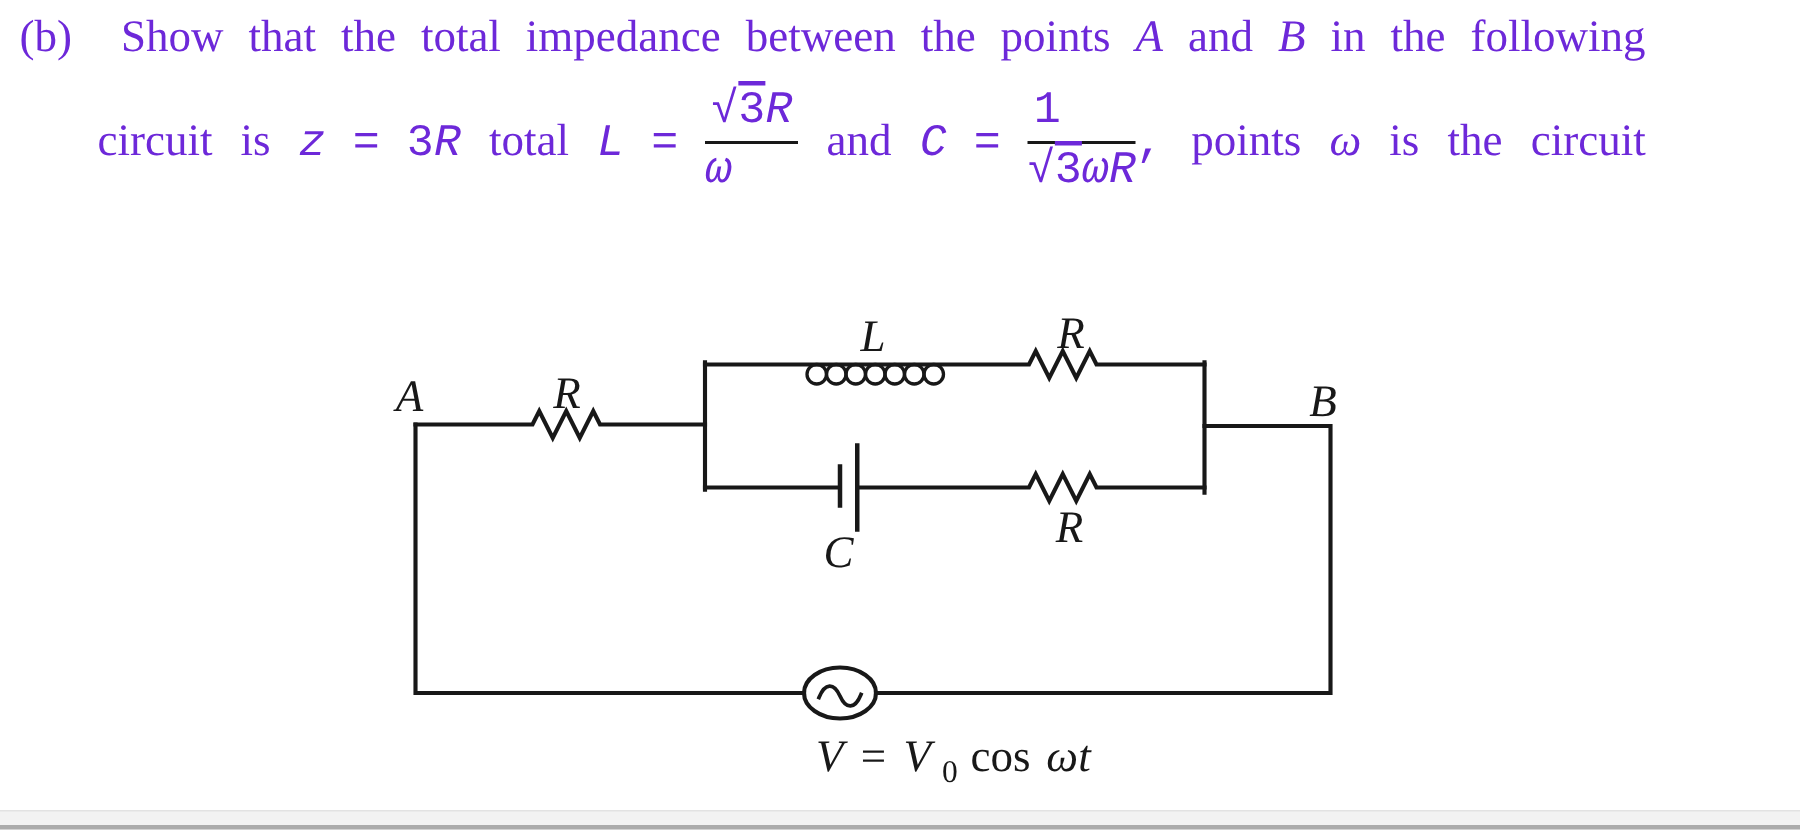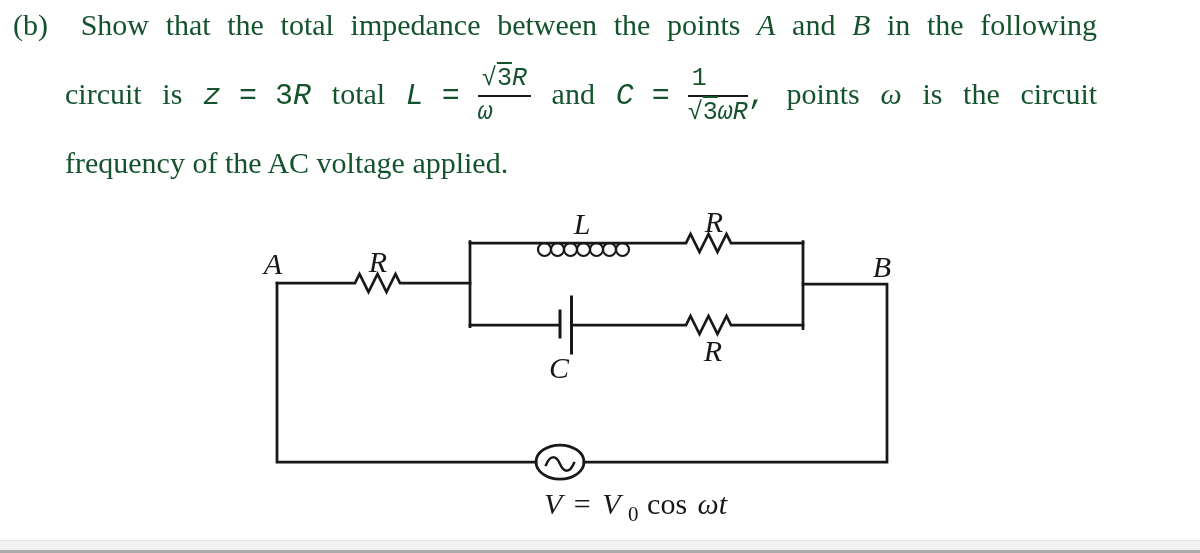--- a/index.html
+++ b/index.html
@@ -3,31 +3,31 @@
 <meta charset="utf-8">
 <style>
   html,body{margin:0;padding:0;}
   body{
     width:1200px;height:553px;overflow:hidden;position:relative;
     background:#ffffff;
     font-family:"Liberation Serif","DejaVu Serif",serif;
     color:#181818;
   }
   .stage{position:absolute;inset:0;width:1200px;height:553px;}
-  .line{position:absolute;font-size:30px;color:#14532d;}
+  .line{position:absolute;font-size:30px;color:#6d28d9;}
   .line1{left:13px;top:6px;width:1084px;line-height:38px;
          text-align:justify;text-align-last:justify;}
   .line2{left:65px;top:44px;width:1032px;line-height:100px;
          text-align:justify;text-align-last:justify;}
   .line3{left:65px;top:144px;width:1032px;line-height:38px;text-align:left;}
   .blabel{display:inline-block;margin-right:16px;}
   i{font-style:italic;}
   .chunk{display:inline-block;white-space:nowrap;font-family:Liberation Mono, monospace;}
   .frac{display:inline-block;vertical-align:middle;text-align:center;
-        line-height:1.12;font-size:25px;}
+        line-height:1.12;font-size:30px;}
   .frac .num{display:block;border-bottom:2px solid #181818;padding:0 4px 2px;}
   .frac .den{display:block;padding-top:2px;}
   .ovl{text-decoration:overline;}
   .scrollbar{
     position:absolute;left:0;bottom:0;width:1200px;height:9px;
     box-sizing:content-box;
   }
   svg text{font-family:"Liberation Serif","DejaVu Serif",serif;}
 </style>
 </head>
@@ -49,21 +49,20 @@
     <span class="chunk"><i>z</i><span> = 3</span><i>R</i></span>
     <span>total</span>
     <span class="chunk"><i>L</i><span> = </span><span class="frac"><span class="num"><span>√</span><span class="ovl">3</span><i>R</i></span><span class="den"><i>ω</i></span></span></span>
     <span>and</span>
     <span class="chunk"><i>C</i><span> = </span><span class="frac"><span class="num"><span>1</span></span><span class="den"><span>√</span><span class="ovl">3</span><i>ω</i><i>R</i></span></span><span>,</span></span>
     <span>points</span>
     <i>ω</i>
     <span>is the circuit</span>
   </div>
 
-  <div class="line line3">frequency of the AC voltage applied.</div>
 
   <svg width="1200" height="553" viewBox="0 0 1200 553" style="position:absolute;left:0;top:0;">
     <g stroke="#181818" stroke-width="2.75" fill="none" stroke-linecap="square">
 
       <path d="M 277 283 H 355 l 4.5 -9 9 18 9 -18 9 18 9 -18 4.5 9 H 470"></path>
 
       <path d="M 277 283 V 462 H 536 M 584 462 H 887 V 284 H 803"></path>
 
       <path d="M 470 241.5 V 326.5 M 803 241.5 V 328.5"></path>
 

